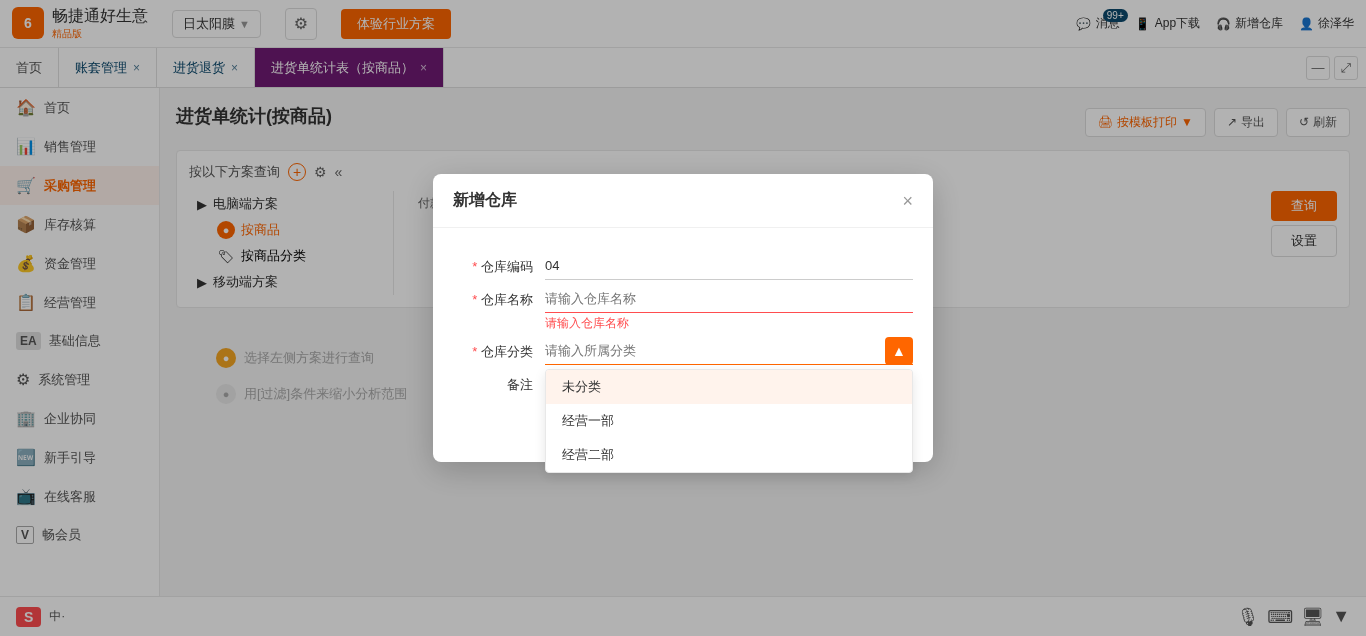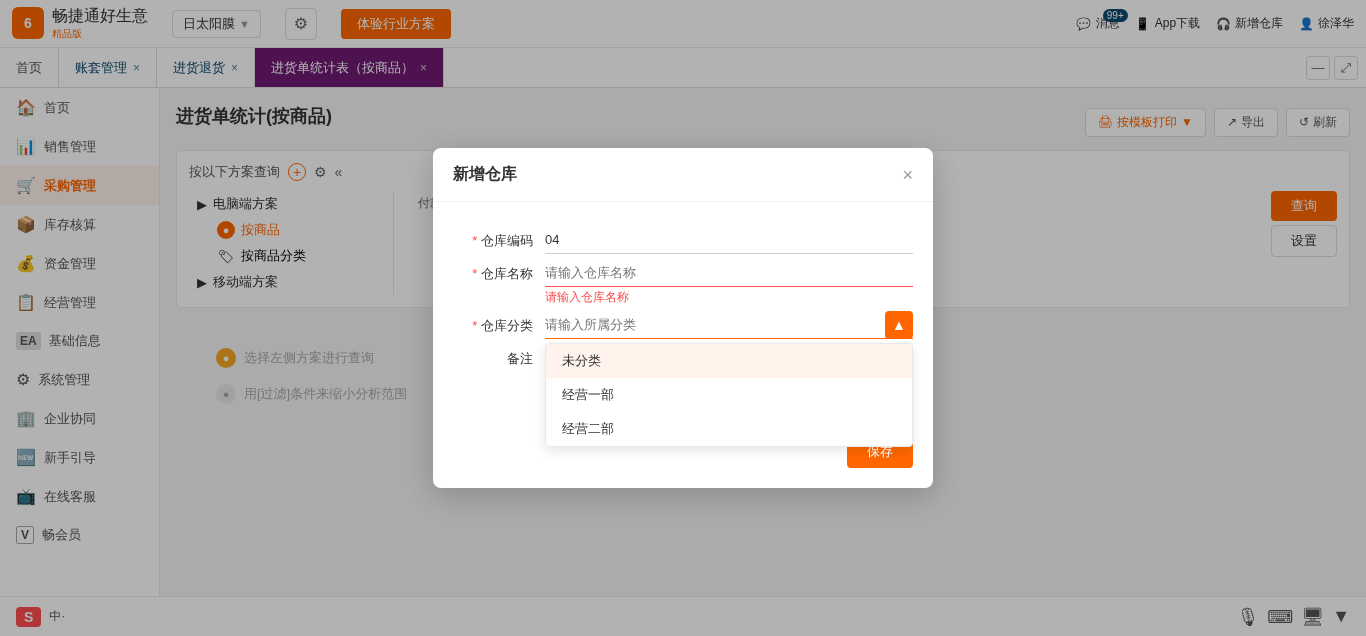--- a/index.html
+++ b/index.html
@@ -616,23 +616,20 @@
 
       <div class="modal-form-row">
         <div class="modal-label">
           <span>备注</span>
         </div>
         <div class="modal-input-wrap">
           <textarea class="modal-textarea" style=""></textarea>
         </div>
       </div>
     </div>
-    <div class="modal-footer">
-      <button class="btn-save">保存</button>
-    </div>
   </div>
 </div>
 
 <div class="bottom-bar">
   <div class="bottom-left">
     <span style="background:#ff4d4f;color:#fff;font-weight:bold;padding:2px 8px;border-radius:4px;font-size:14px;">S</span>
     <span style="font-size:12px;color:#555;">中·</span>
   </div>
   <div class="bottom-right">
     <span class="bottom-icon">🎙</span>

